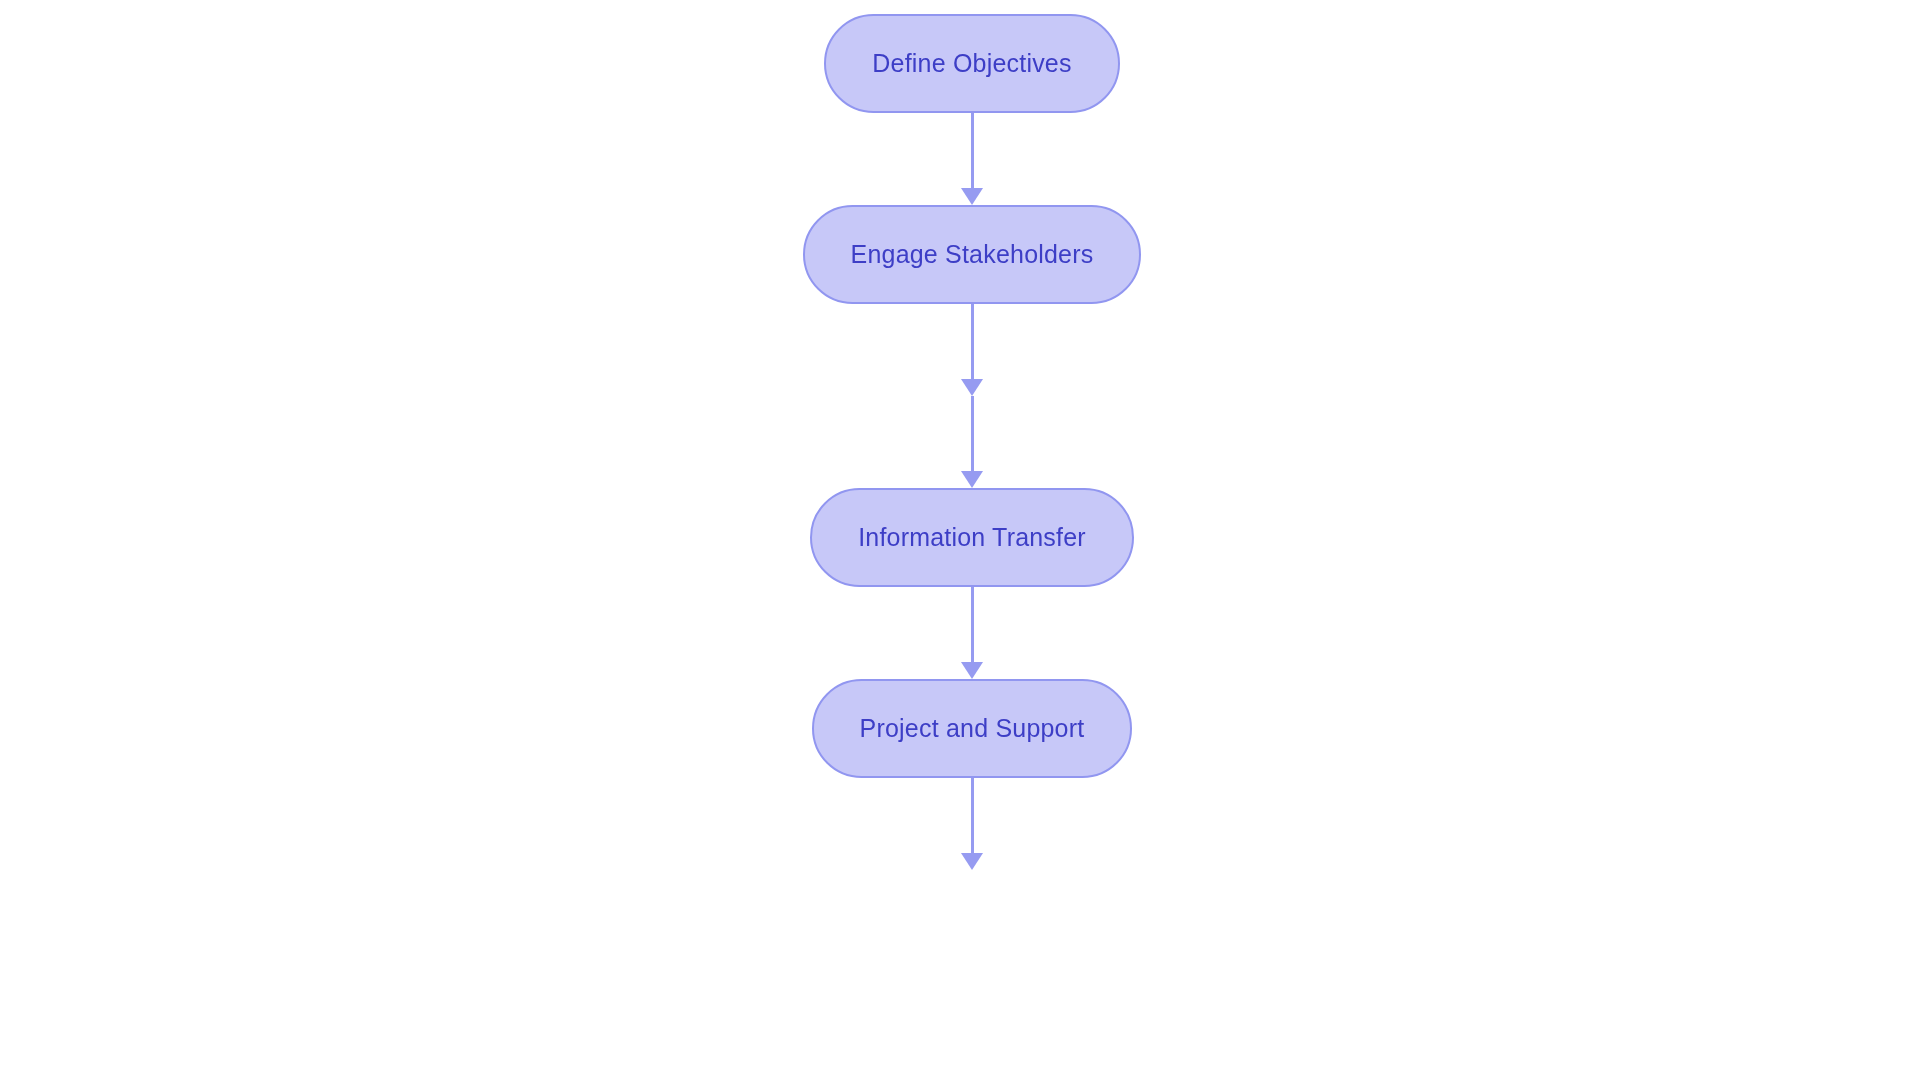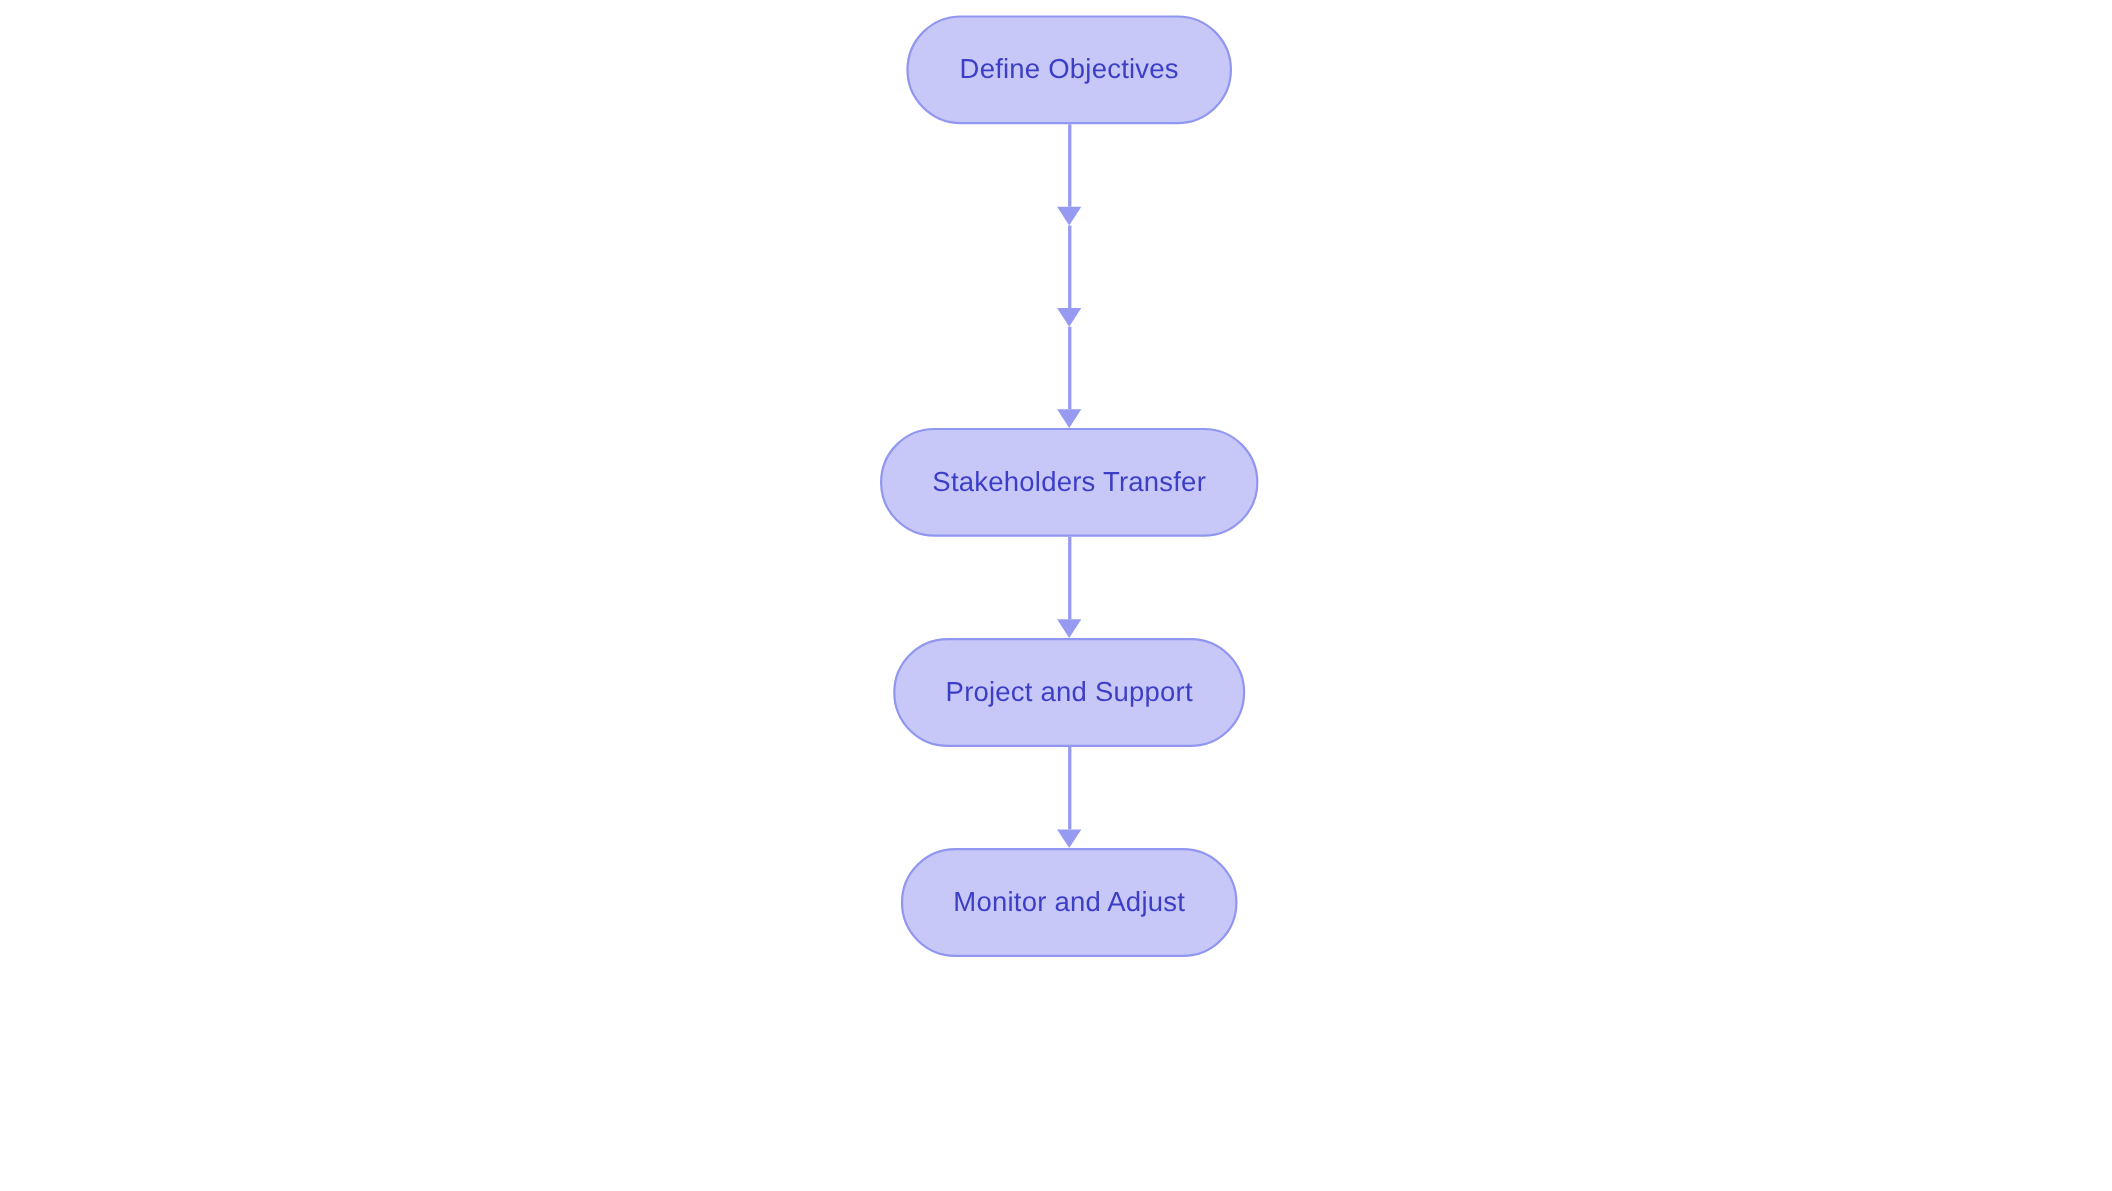--- a/index.html
+++ b/index.html
@@ -72,47 +72,47 @@
 
   <div class="node">
     <span class="node-label">Define Objectives</span>
   </div>
 
   <div class="connector">
     <div class="arrow-line"></div>
     <div class="arrow-head"></div>
   </div>
 
+  <div class="node">
+    <span class="node-label">Engage Stakeholders</span>
+  </div>
 
   <div class="connector">
     <div class="arrow-line"></div>
     <div class="arrow-head"></div>
   </div>
 
 
   <div class="connector">
     <div class="arrow-line"></div>
     <div class="arrow-head"></div>
   </div>
 
   <div class="node">
-    <span class="node-label">Stakeholders Transfer</span>
+    <span class="node-label">Information Transfer</span>
   </div>
 
   <div class="connector">
     <div class="arrow-line"></div>
     <div class="arrow-head"></div>
   </div>
 
   <div class="node">
     <span class="node-label">Project and Support</span>
   </div>
 
   <div class="connector">
     <div class="arrow-line"></div>
     <div class="arrow-head"></div>
   </div>
 
-  <div class="node">
-    <span class="node-label">Monitor and Adjust</span>
-  </div>
 
 </div>
 
 </body></html>

